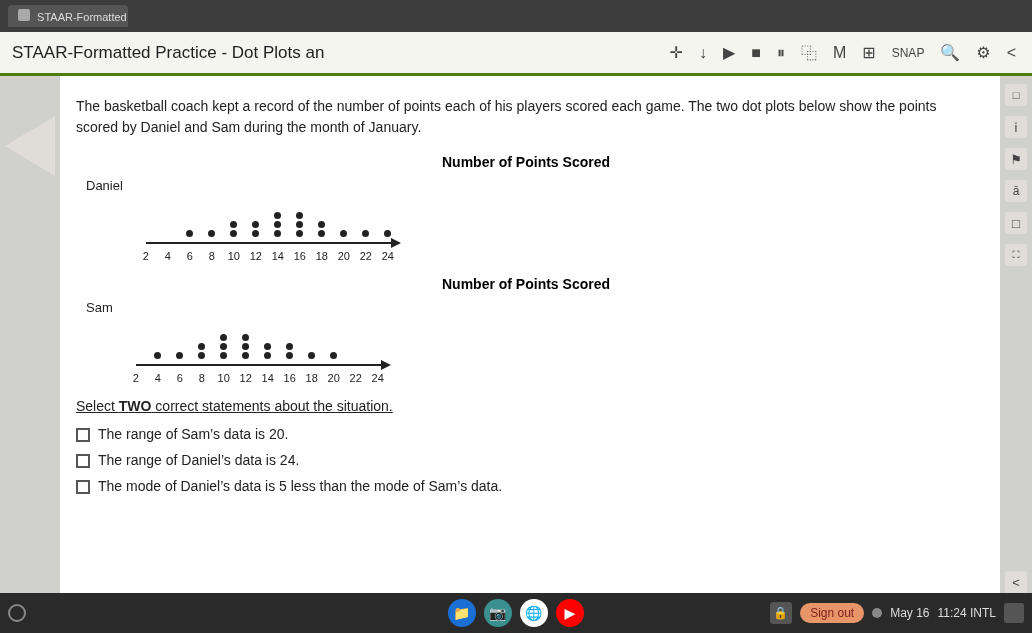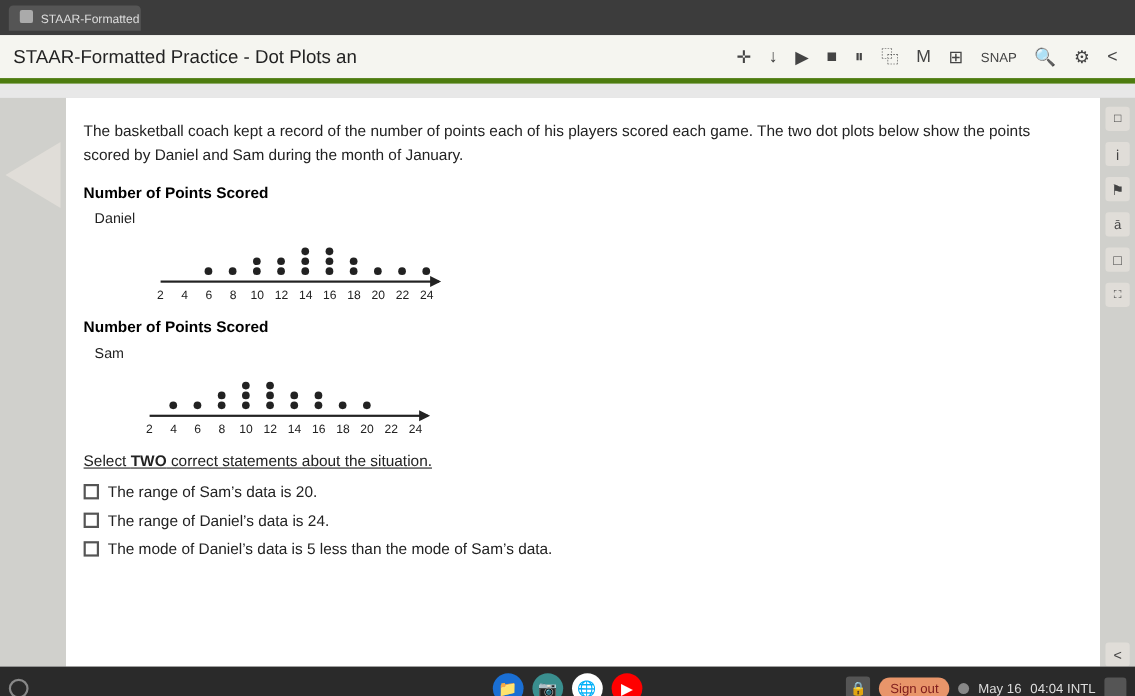--- a/index.html
+++ b/index.html
@@ -41,21 +41,21 @@
     }
 
     
     .toolbar {
       width: 100%;
       height: 44px;
       background: #f5f5f0;
       display: flex;
       align-items: center;
       padding: 0 12px;
-      border-bottom: 5px solid #4d7c0f;
+      border-bottom: 3px solid #4d7c0f;
       gap: 8px;
     }
     .toolbar-title {
       font-size: 17px;
       font-weight: normal;
       color: #222;
       flex: 1;
     }
     .toolbar-btn {
       font-size: 16px;
@@ -63,21 +63,20 @@
       cursor: pointer;
       padding: 2px 4px;
     }
 
     
     .content-area {
       display: flex;
       width: 100%;
       height: calc(633px - 32px - 44px - 40px);
       background: #d0d0cc;
-      margin-top: 13px;
     }
 
     
     .left-arrow-area {
       width: 60px;
       display: flex;
       align-items: flex-start;
       justify-content: center;
       padding-top: 40px;
     }
@@ -106,21 +105,21 @@
       margin-bottom: 16px;
     }
 
     
     .dot-plot-section {
       margin-bottom: 14px;
     }
     .plot-title {
       font-size: 14px;
       font-weight: bold;
-      text-align: left;
+      text-align: center;
       margin-bottom: 8px;
     }
     .plot-container {
       display: flex;
       align-items: flex-start;
       margin-left: 10px;
     }
     .plot-label {
       font-size: 13px;
       color: #222;
@@ -171,21 +170,21 @@
       margin-bottom: 12px;
       text-decoration: underline;
     }
     .select-instruction strong {
       font-weight: bold;
     }
 
     
     .answer-choice {
       display: flex;
-      align-items: flex-start;
+      align-items: center;
       margin-bottom: 10px;
       font-size: 14px;
       color: #222;
       cursor: pointer;
     }
     .checkbox {
       width: 14px;
       height: 14px;
       border: 2px solid #555;
       display: inline-block;
@@ -485,16 +484,16 @@
   </div>
   <div class="taskbar-spacer"></div>
 
   <div style="display:flex; align-items:center; gap:8px;">
     <div style="width:22px;height:22px;background:#555;border-radius:3px;display:flex;align-items:center;justify-content:center;">
       <span style="color:#aaa;font-size:12px;">🔒</span>
     </div>
     <button class="sign-out-btn">Sign out</button>
     <div class="taskbar-dot"></div>
     <span class="taskbar-date">May 16</span>
-    <span class="taskbar-time">04:04 INTL</span>
+    <span class="taskbar-time">11:24 INTL</span>
     <div style="width:20px;height:20px;background:#555;border-radius:3px;"></div>
   </div>
 </div>
 
 </body></html>

